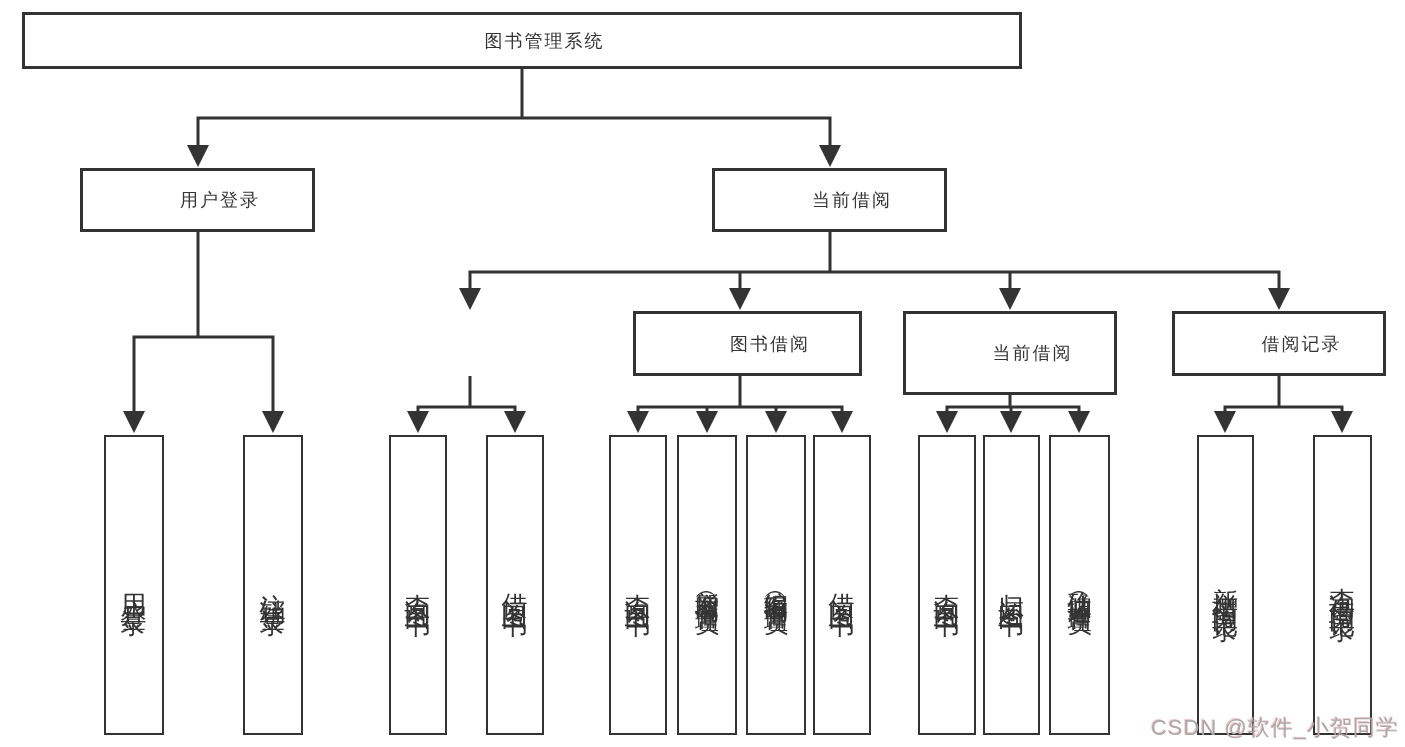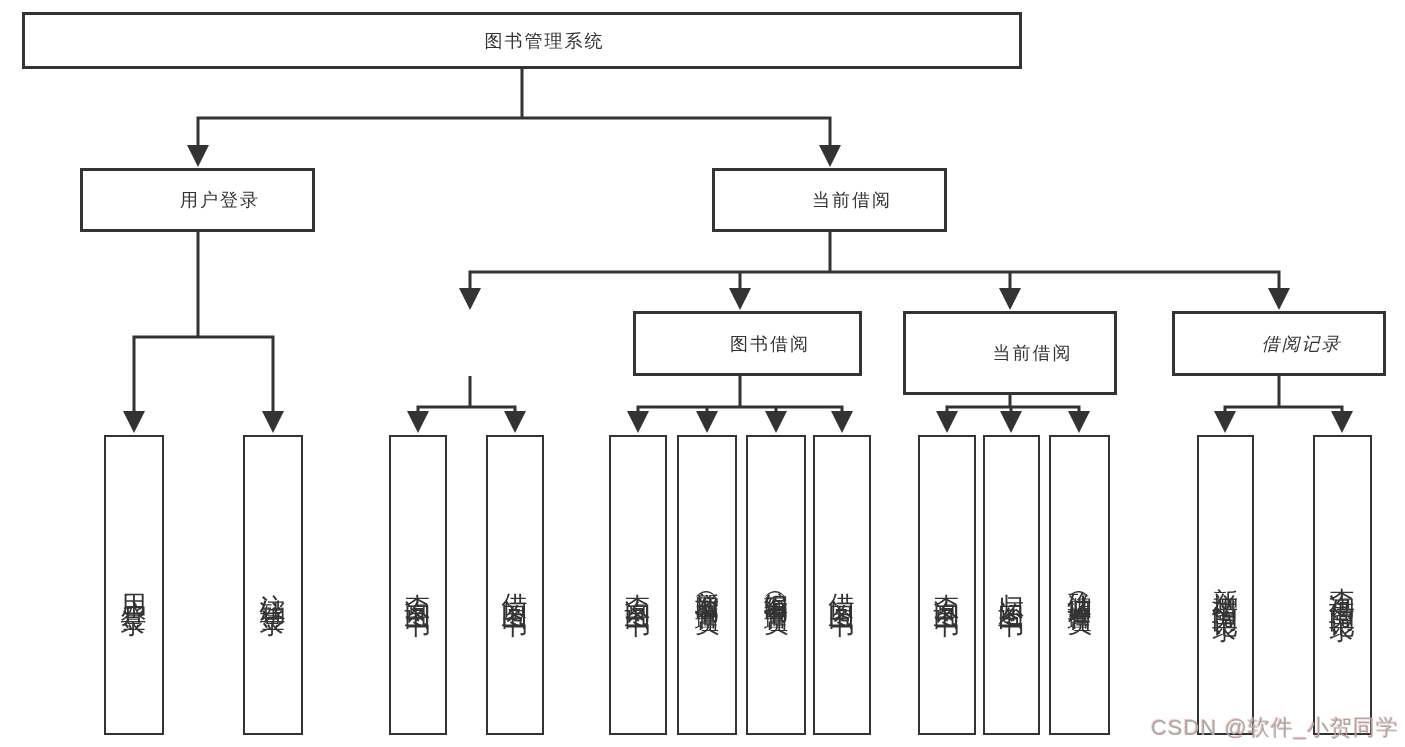--- a/index.html
+++ b/index.html
@@ -117,21 +117,21 @@
     </g>
   </svg>
 
   <div class="box hbox" style="left:22px; top:12px; width:1000px; height:57px;">图书管理系统</div>
 
   <div class="box hbox" style="left:80px; top:168px; width:235px; height:64px;">用户登录</div>
   <div class="box hbox" style="left:712px; top:168px; width:235px; height:64px;">当前借阅</div>
 
   <div class="box hbox" style="left:633px; top:311px; width:229px; height:65px;">图书借阅</div>
   <div class="box hbox" style="left:903px; top:311px; width:214px; height:84px;">当前借阅</div>
-  <div class="box hbox" style="left:1172px; top:311px; width:214px; height:65px;font-style:italic;">借阅记录</div>
+  <div class="box hbox" style="left:1172px; top:311px; width:214px; height:65px;">借阅记录</div>
 
   <div class="box vbox" style="left:104px; width:60px;">用户登录</div>
   <div class="box vbox" style="left:243px; width:60px;">注销登录</div>
 
   <div class="box vbox" style="left:389px; width:58px;">查询图书</div>
   <div class="box vbox" style="left:486px; width:58px;">借阅图书</div>
 
   <div class="box vbox" style="left:609px; width:58px;">查询图书</div>
   <div class="box vbox long" style="left:677px; width:60px;">新增图书（管理员）</div>
   <div class="box vbox long" style="left:746px; width:60px;">编辑图书（管理员）</div>

